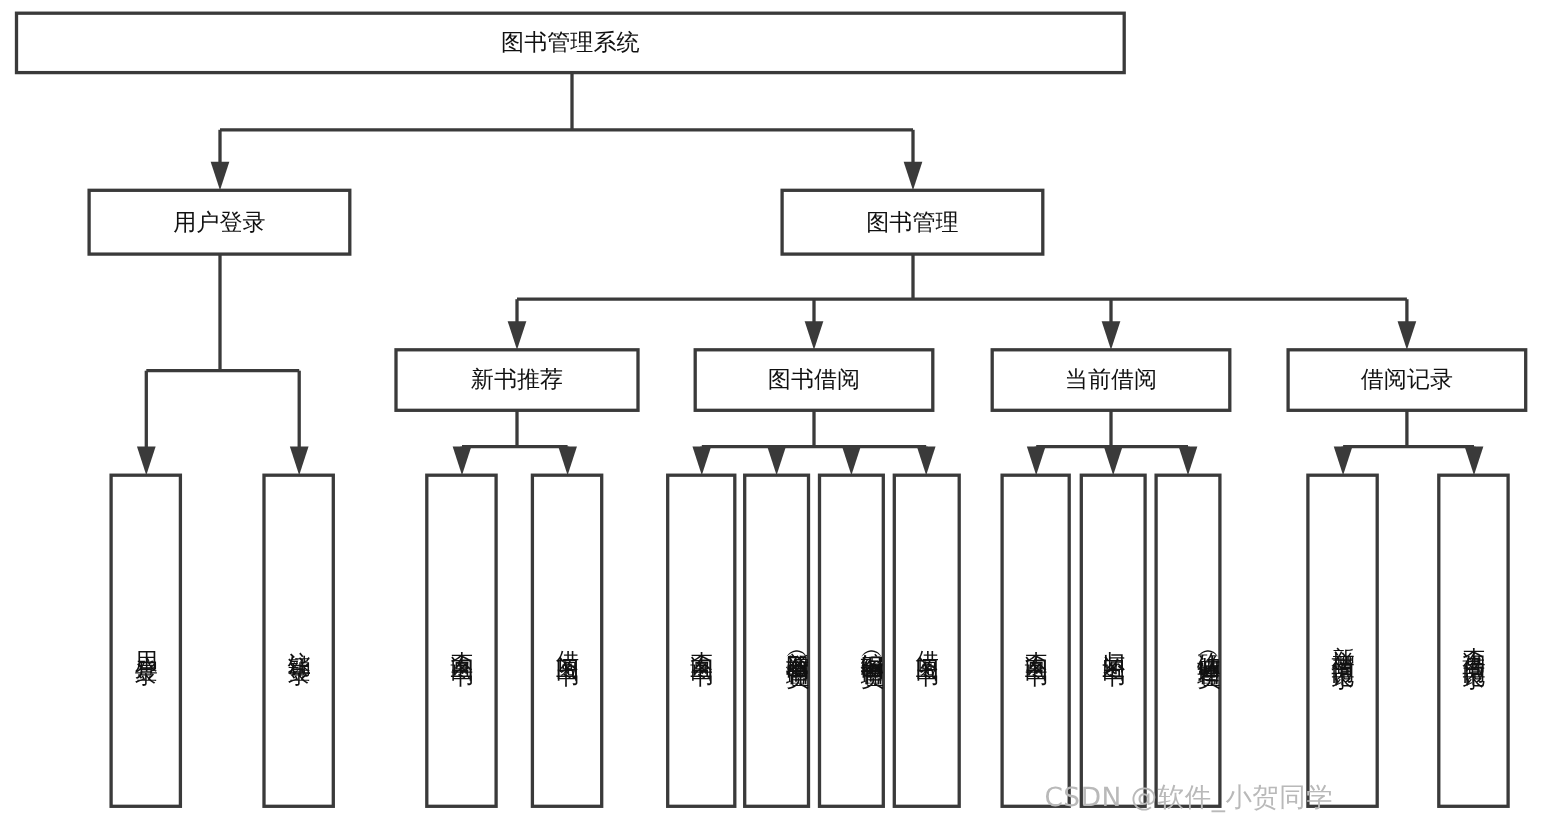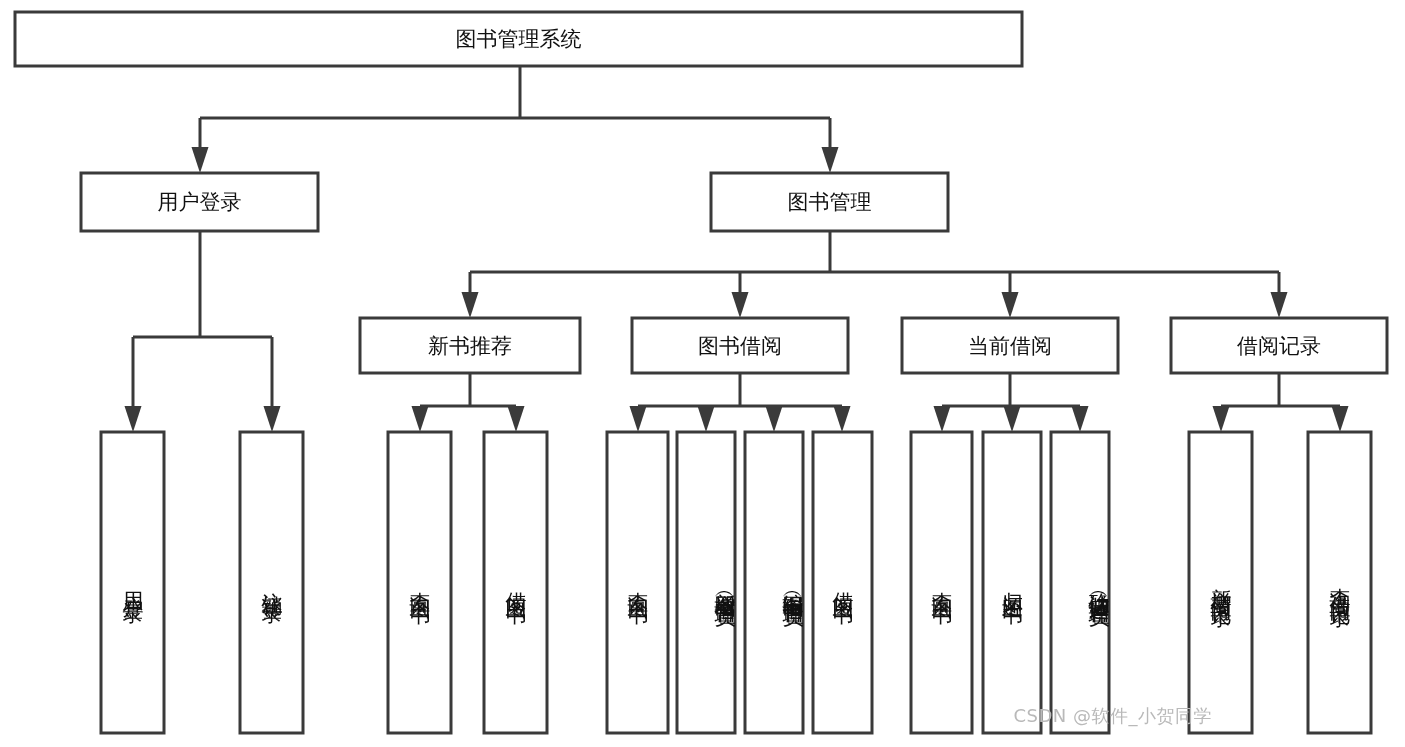--- a/index.html
+++ b/index.html
@@ -46,23 +46,23 @@
   .node-label-h {
     font-family: "DejaVu Sans", "Liberation Sans", sans-serif;
     font-size: 21px;
     fill: #111111;
     text-anchor: middle;
     dominant-baseline: middle;
   }
   .watermark-text {
     position: absolute;
     right: 10px;
-    bottom: 19px;
+    bottom: 6px;
     font-family: "DejaVu Sans", "Liberation Sans", sans-serif;
-    font-size: 18px;
+    font-size: 24px;
     color: #b9b9b9;
     white-space: nowrap;
     letter-spacing: 0.5px;
   }
   
   .leaf-label {
     position: absolute;
     writing-mode: vertical-rl;
     text-orientation: upright;
     font-family: "DejaVu Sans", "Liberation Sans", sans-serif;

